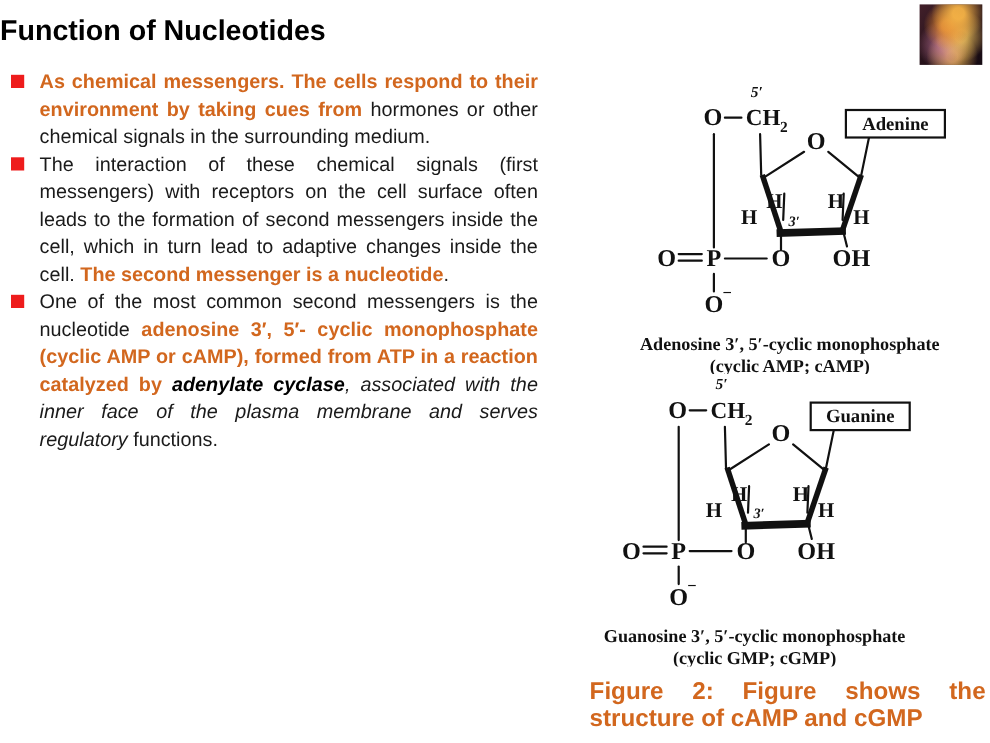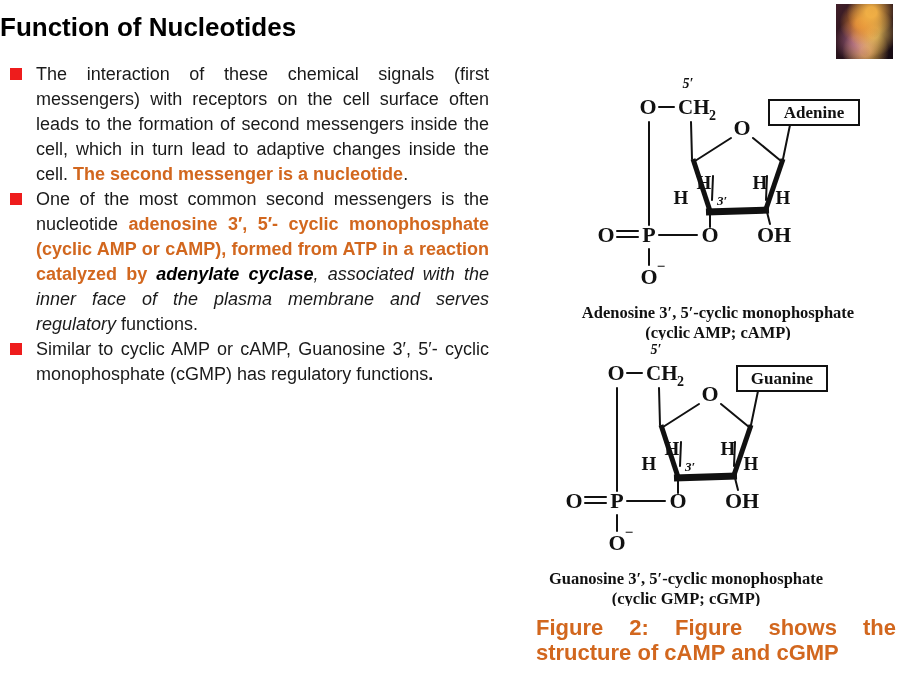--- a/index.html
+++ b/index.html
@@ -49,23 +49,23 @@
   }
 </style>
 </head>
 <body>
 
 <div class="slide-title">Function of Nucleotides</div>
 
 <div class="corner-photo"></div>
 
 <ul class="bullets">
+  <li><span class="marker"></span><span class="seg-orange-bold">As chemical messengers. The cells respond to their environment by taking cues from </span><span>hormones or other chemical signals in the surrounding medium.</span></li>
   <li><span class="marker"></span><span>The interaction of these chemical signals (first messengers) with receptors on the cell surface often leads to the formation of second messengers inside the cell, which in turn lead to adaptive changes inside the cell. </span><span class="seg-orange-bold">The second messenger is a nucleotide</span><span>.</span></li>
   <li><span class="marker"></span><span>One of the most common second messengers is the nucleotide </span><span class="seg-orange-bold">adenosine 3′, 5′- cyclic monophosphate (cyclic AMP or cAMP), formed from ATP in a reaction catalyzed by </span><span class="seg-orange-bold-italic">adenylate cyclase</span><span class="seg-italic">, associated with the inner face of the plasma membrane and serves regulatory </span><span>functions.</span></li>
-  <li><span class="marker"></span><span>Similar to cyclic AMP or cAMP, Guanosine 3′, 5′- cyclic monophosphate (cGMP) has regulatory functions</span><span class="seg-bold">.</span></li>
 </ul>
 
 <div class="structure struct-1">
   <svg width="320" height="268" viewBox="0 0 320 268">
 
     <line class="bond" x1="99" y1="35" x2="114" y2="35"></line>
     <line class="bond" x1="89" y1="50" x2="89" y2="153"></line>
     <line class="bond" x1="57" y1="159" x2="78" y2="159"></line>
     <line class="bond" x1="57" y1="165" x2="78" y2="165"></line>
     <line class="bond" x1="99" y1="163" x2="137" y2="163"></line>

